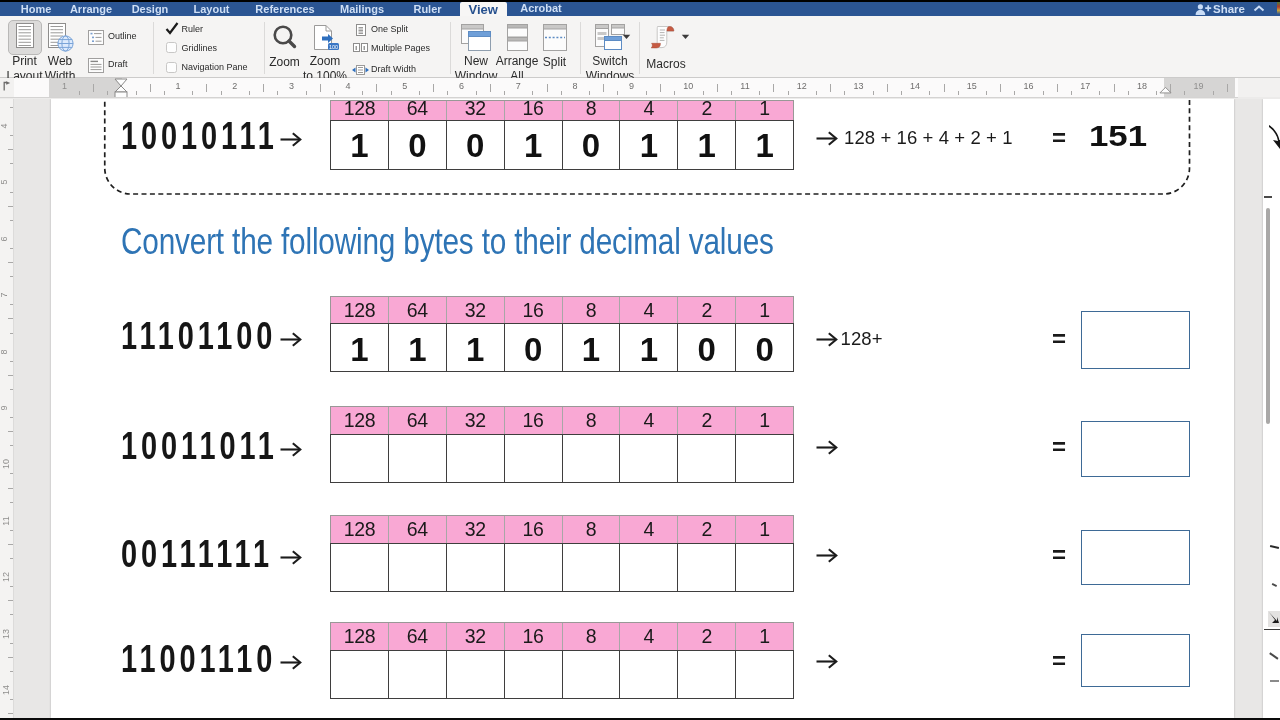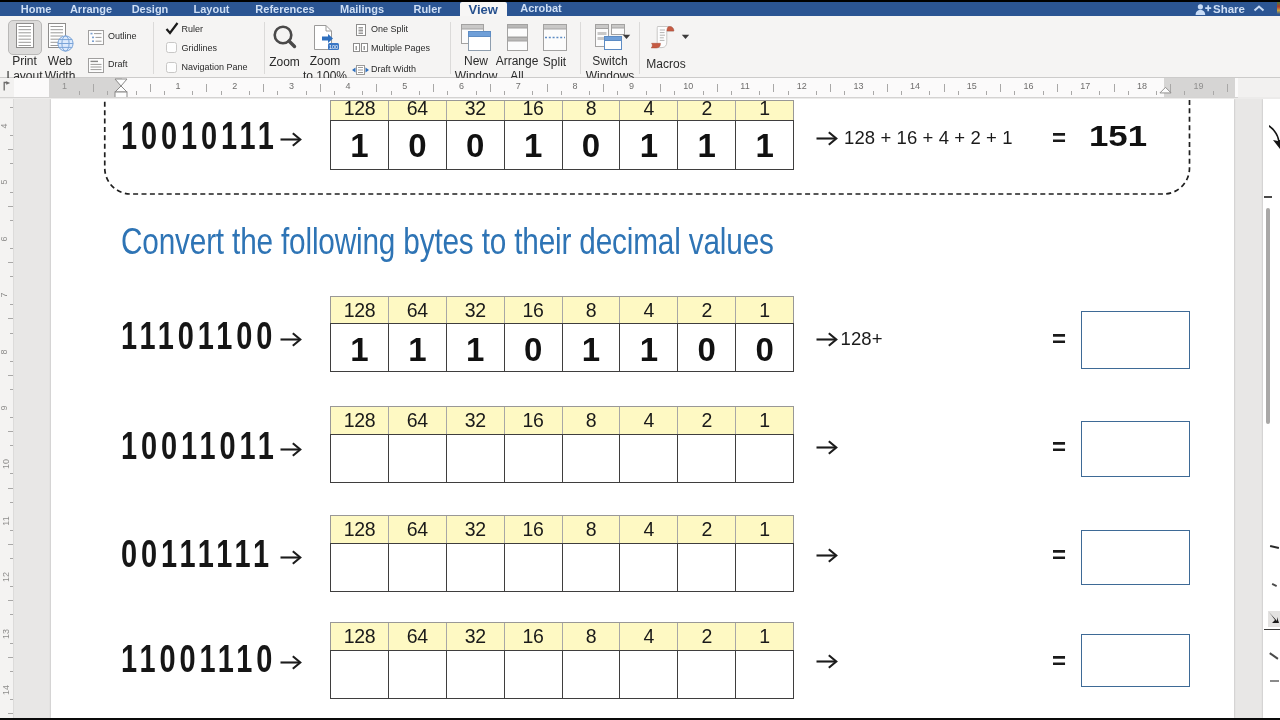--- a/index.html
+++ b/index.html
@@ -37,21 +37,21 @@
   box-shadow: 0 0 2px rgba(0,0,0,0.25); }
 #page2 { position:absolute; left:1263px; top:0; width:17px; height:618.5px; background:#fff;
   box-shadow: 0 0 2px rgba(0,0,0,0.25); }
 
 .blabel { position:absolute; left:120.5px; font-size:33px; font-weight:700; color:#161616;
   white-space:nowrap; line-height:33px; height:33px; letter-spacing:4.45px;
   transform:scale(0.877,1.185); transform-origin:0 50%; }
 .arr { position:absolute; }
 
 .btable { position:absolute; left:330px; width:464px; }
-.thead { display:flex; background:#fef9c3; border:1px solid #999897; border-bottom:none; }
+.thead { display:flex; background:#f9a8d4; border:1px solid #999897; border-bottom:none; }
 .thead .c { flex:1 1 0; border-right:1px solid #a8a7a6; font-size:19.5px; color:#1a1a1a;
   text-align:center; letter-spacing:-0.4px;}
 .thead .c:last-child { border-right:none; }
 .tdata { display:flex; background:#fff; border:1px solid #3f3e3e; }
 .tdata .c { flex:1 1 0; border-right:1px solid #3f3e3e; font-size:33px; font-weight:700; color:#111;
   text-align:center; }
 .tdata .c:last-child { border-right:none; }
 .eq { position:absolute; font-size:24px; font-weight:700; color:#1a1a1a; transform:translate(-50%,-50%); }
 .sumtxt { position:absolute; font-size:18.5px; color:#1a1a1a; transform:translateY(-50%); white-space:nowrap; letter-spacing:0.1px;}
 .ansbox { position:absolute; left:1081px; width:108.5px; border:1.6px solid #3e6a96; background:#fff; }

